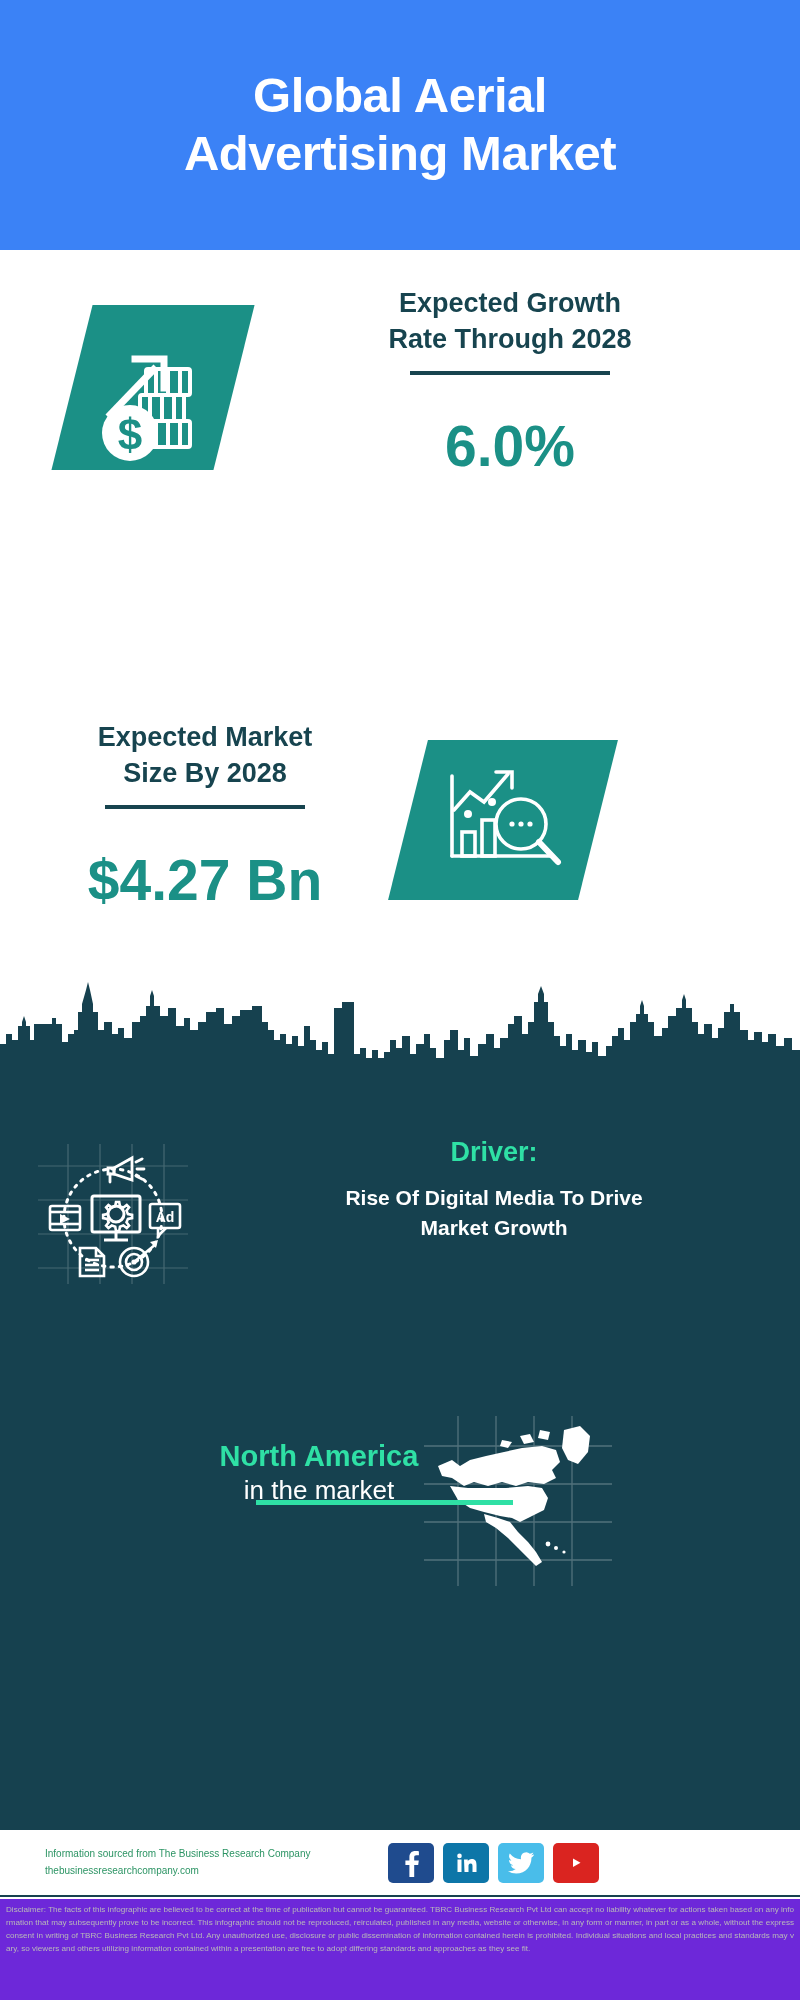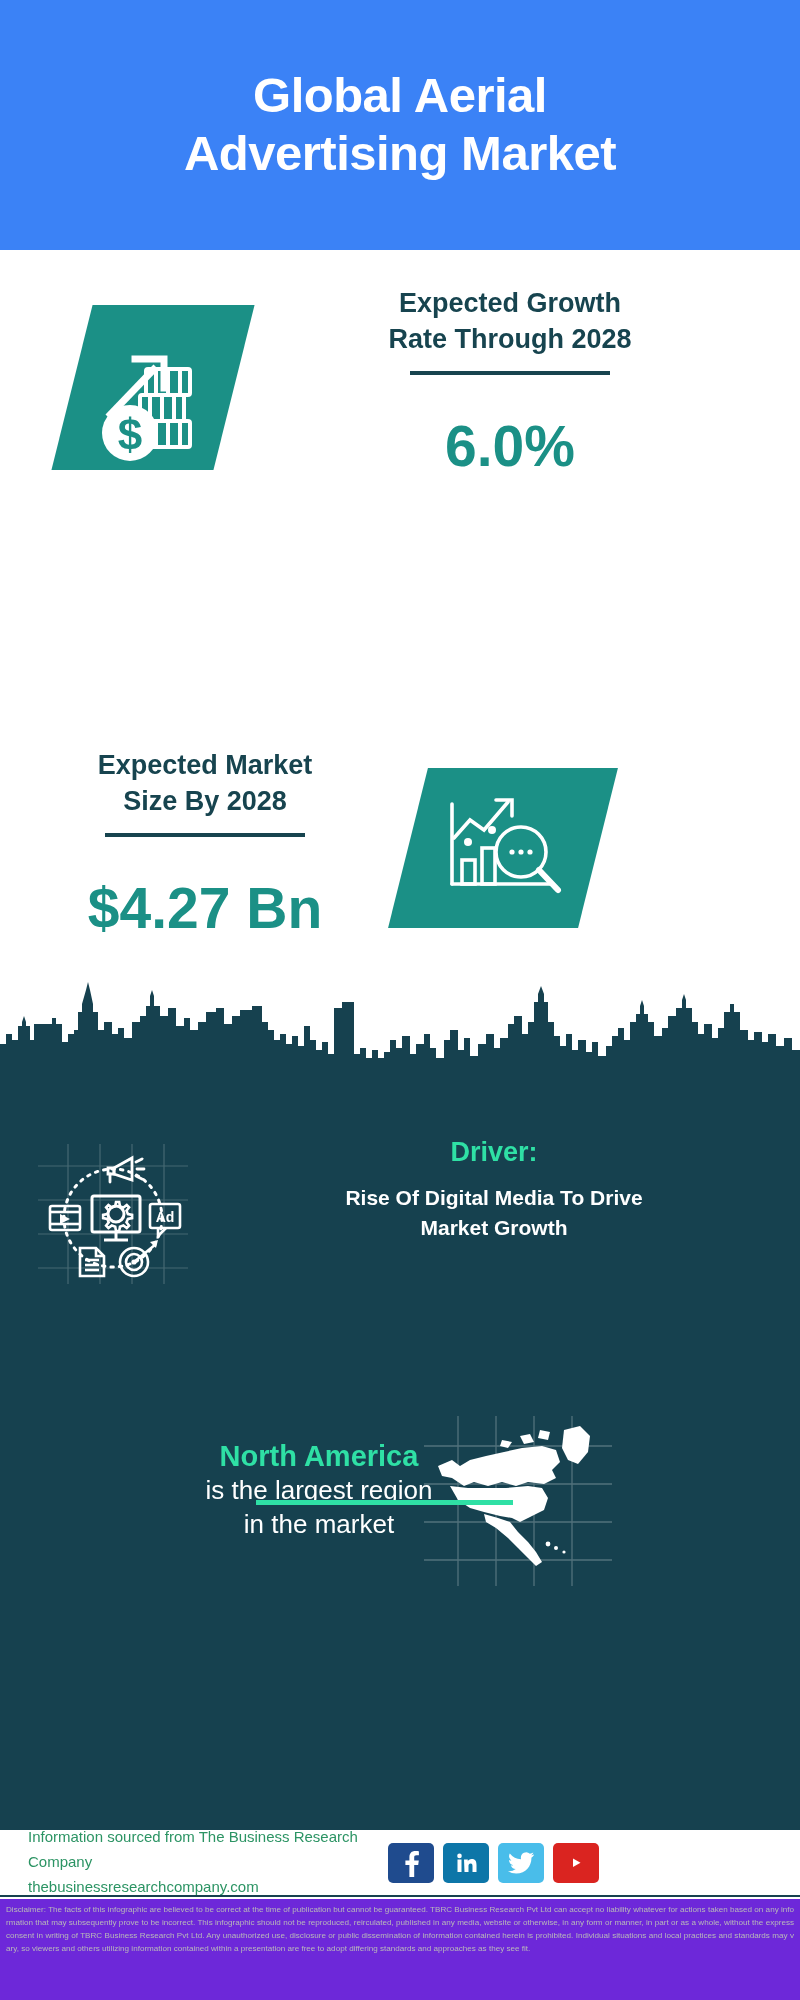--- a/index.html
+++ b/index.html
@@ -45,21 +45,21 @@
   }
   .rule-dark {
     width:200px; height:4px; background:#17444f; margin:14px auto 8px auto;
   }
   .value-teal {
     color:#1b9086; font-size:57px; font-weight:bold; line-height:1.1;margin-top:40px;
   }
 
   
   .sec-size {
-    position:absolute; left:0; top:608px; width:660px; height:360px;
+    position:absolute; left:0; top:580px; width:660px; height:360px;
   }
   .size-text {
     position:absolute; left:20px; top:140px; width:370px; text-align:center;
   }
   .para-size { left:408px; top:160px; width:190px; height:160px; }
   .icon-chart { position:absolute; left:0; top:0; width:190px; height:160px;
                 transform:skewX(14deg); }
 
   
   .dark-body {
@@ -90,21 +90,21 @@
   .region-sub { color:#ffffff; font-size:26px; font-weight:normal; line-height:1.3; }
   .map-wrap { position:absolute; left:424px; top:358px; width:188px; height:170px; }
 
   
   .footer {
     position:absolute; left:0; top:1830px; width:800px; height:67px;
     background:#ffffff; border-bottom:2px solid #16414f;
     display:flex; align-items:center;
   }
   .footer-text { margin-left:28px; width:352px; }
-  .footer-line { color:#2c9464; font-size:15px; line-height:1.65; }
+  .footer-line { color:#2c9464; font-size:10px; line-height:1.65;margin-left:17px; }
   .socials { display:flex; gap:9px; margin-left:8px; align-items:center; }
   .soc {
     width:46px; height:40px; border-radius:5px;
     display:flex; align-items:center; justify-content:center;
     color:#ffffff;
   }
   .soc svg { display:block; }
 
   
   .disclaimer {
@@ -297,21 +297,20 @@
     <div class="mint-head">Driver:</div>
     <div class="white-body">
       <div>Rise Of Digital Media To Drive</div>
       <div>Market Growth</div>
     </div>
   </div>
 
   <div class="region-text">
     <div class="region-name">North America</div>
     <div class="region-sub">
-      <div>is the largest region</div>
       <div>in the market</div>
     </div>
   </div>
 
   <div class="map-wrap">
     <svg viewBox="0 0 188 170" width="188" height="170">
       <g stroke="#ffffff" stroke-width="1.3" opacity="0.25">
         <line x1="34" y1="0" x2="34" y2="170"></line>
           <line x1="72" y1="0" x2="72" y2="170"></line>
         <line x1="110" y1="0" x2="110" y2="170"></line>

